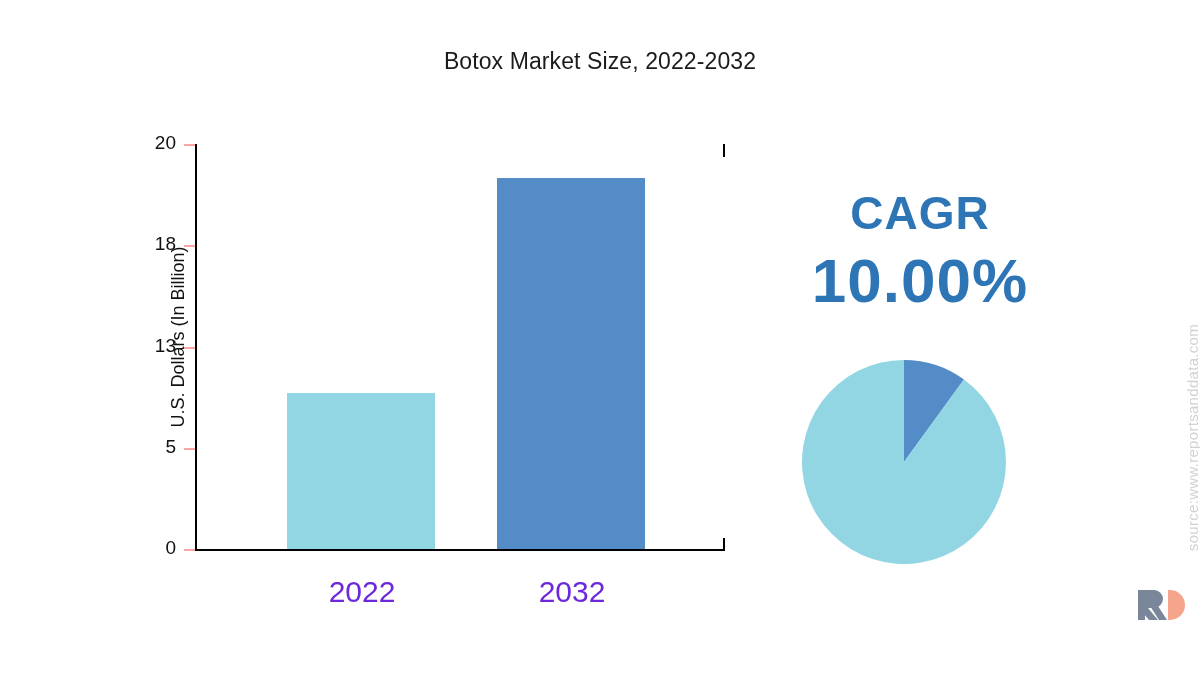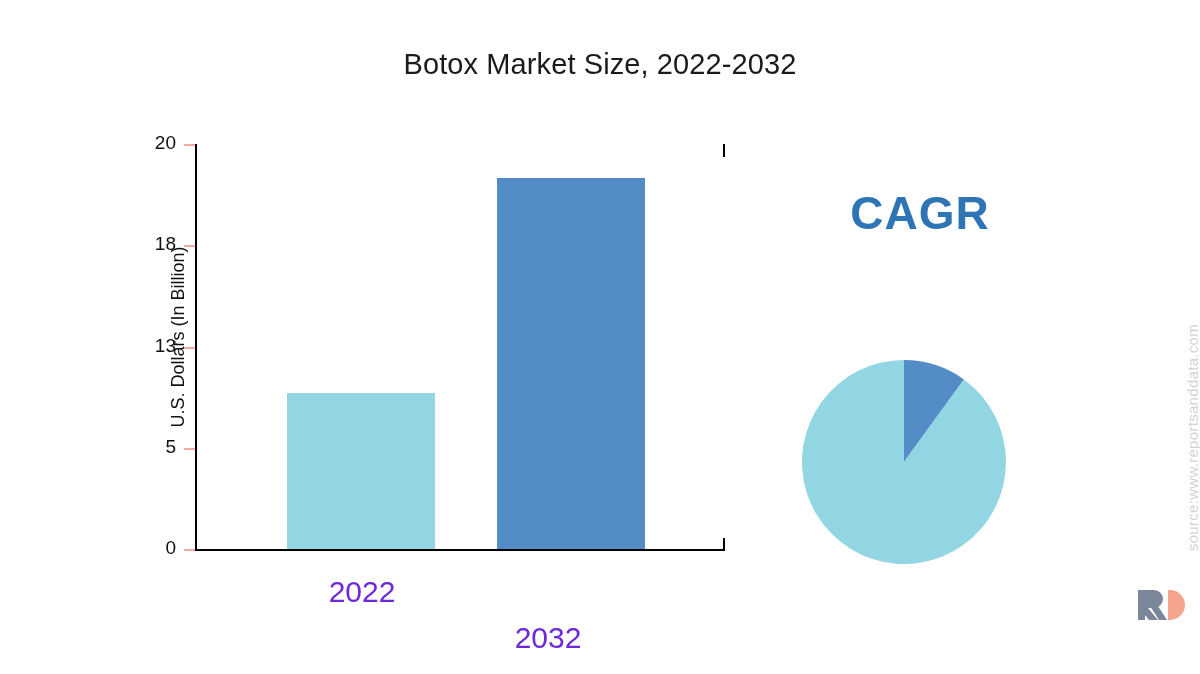--- a/index.html
+++ b/index.html
@@ -21,21 +21,21 @@
     inset: 0;
   }
 
   
   .chart-title {
     position: absolute;
     top: 48px;
     left: 0;
     width: 1200px;
     text-align: center;
-    font-size: 29px;
+    font-size: 23px;
     font-weight: 400;
     color: #1b1b1b;
     letter-spacing: 0.1px;
   }
 
   
   .plot-area {
     position: absolute;
     left: 195px;
     top: 144px;
@@ -108,21 +108,21 @@
 
   .x-tick-label {
     position: absolute;
     top: 575px;
     font-size: 30px;
     color: #6d28d9;
     text-align: center;
     width: 200px;
   }
   .x-label-0 { left: 262px; }
-  .x-label-1 { left: 448px; margin-top: 46px; }
+  .x-label-1 { left: 472px; }
 
   
   .cagr-block {
     position: absolute;
     left: 780px;
     top: 182px;
     width: 280px;
     text-align: center;
     color: #2e75b6;
     font-weight: bold;
@@ -199,20 +199,21 @@
         <div class="bar bar-2022" style="left: 92px; width: 148px; height: 155.925px; background: rgb(147, 214, 227);"></div>
         <div class="bar bar-2032" style="left: 302px; width: 148px; height: 370.575px; background: rgb(84, 140, 200);"></div>
       </div>
   </div>
 
   <div class="x-tick-label x-label-0">2022</div>
   <div class="x-tick-label x-label-1">2032</div>
 
   <div class="cagr-block">
     <div class="cagr-word">CAGR</div>
+    <div class="cagr-value">10.00%</div>
   </div>
 
   <div class="pie-wrap">
     <svg width="204" height="204" viewBox="0 0 204 204">
       <g id="pie-slices">
           <path d="M 102 102 L 102.00 0.00 A 102 102 0 0 1 161.95 19.48 Z" fill="#548cc8"></path>
           <path d="M 102 102 L 161.95 19.48 A 102 102 0 1 1 102.00 0.00 Z" fill="#93d6e3"></path>
         </g>
     </svg>
   </div>

